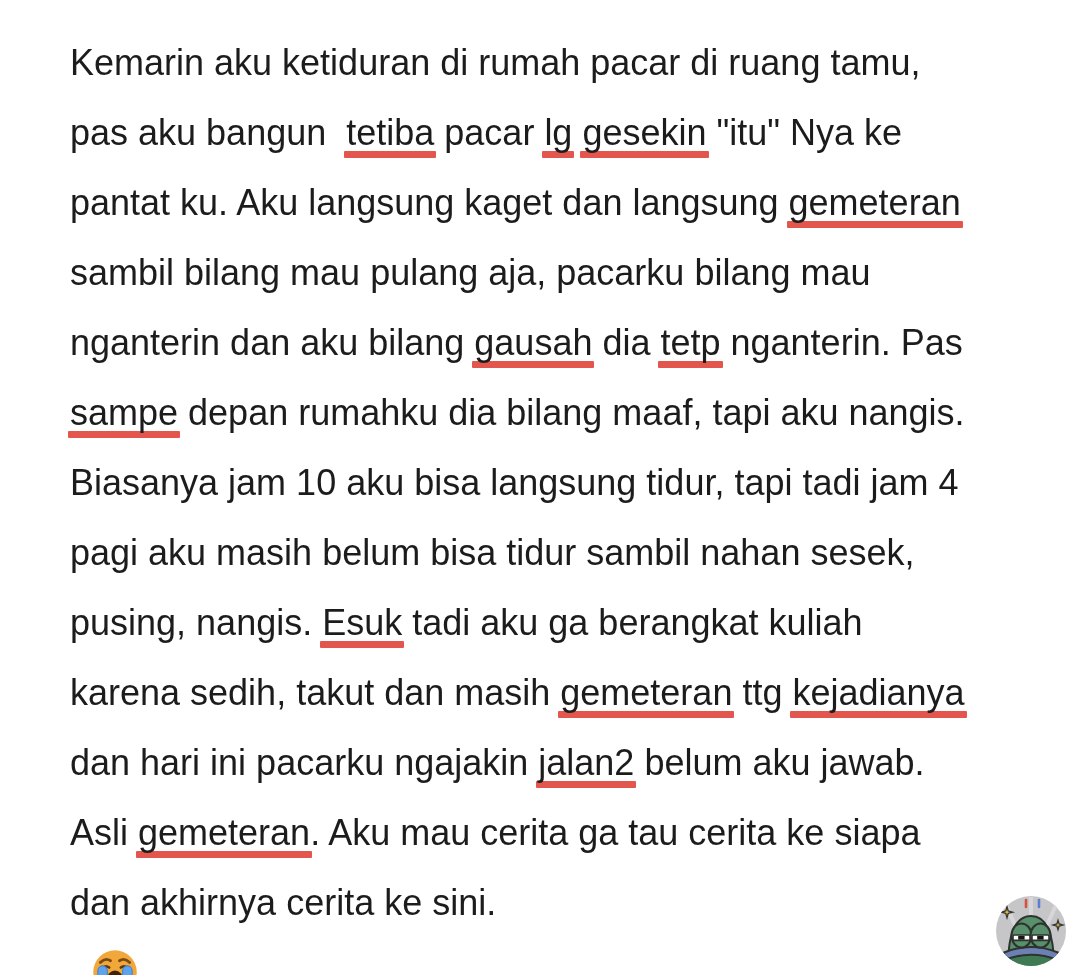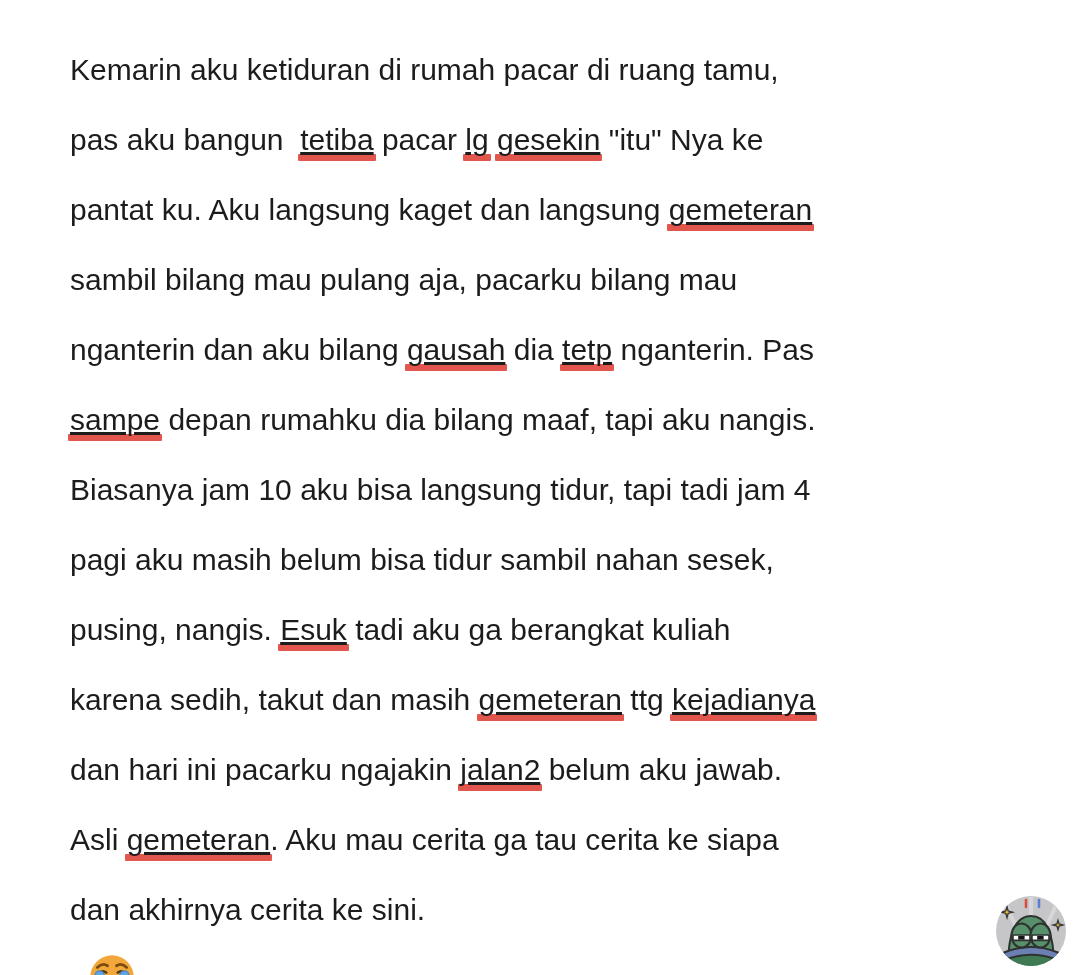--- a/index.html
+++ b/index.html
@@ -5,31 +5,30 @@
   html, body { margin: 0; padding: 0; }
   body {
     width: 1080px; height: 975px;
     background: var(--bg, #ffffff);
     overflow: hidden;
     position: relative;
     font-family: "Liberation Sans", sans-serif;
   }
   .note-area {
     position: absolute;
-    left: 70px; top: 35px; right: 20px;
+    left: 70px; top: 28px; right: 20px;
     color: var(--text, #1c1c1c);
-    font-size: 30px;
+    font-size: 36px;
     line-height: 70px;
     white-space: pre;
     cursor: text;
   }
   .line { height: 70px; }
   .miss {
     position: relative;
-    text-decoration: underline;
   }
   .miss::after {
     content: "";
     position: absolute;
     left: -2px; right: -2px;
     bottom: -5px; height: 7px;
     background: var(--underline, #e2564d);
     border-radius: 1px;
     z-index: -1;
   }

